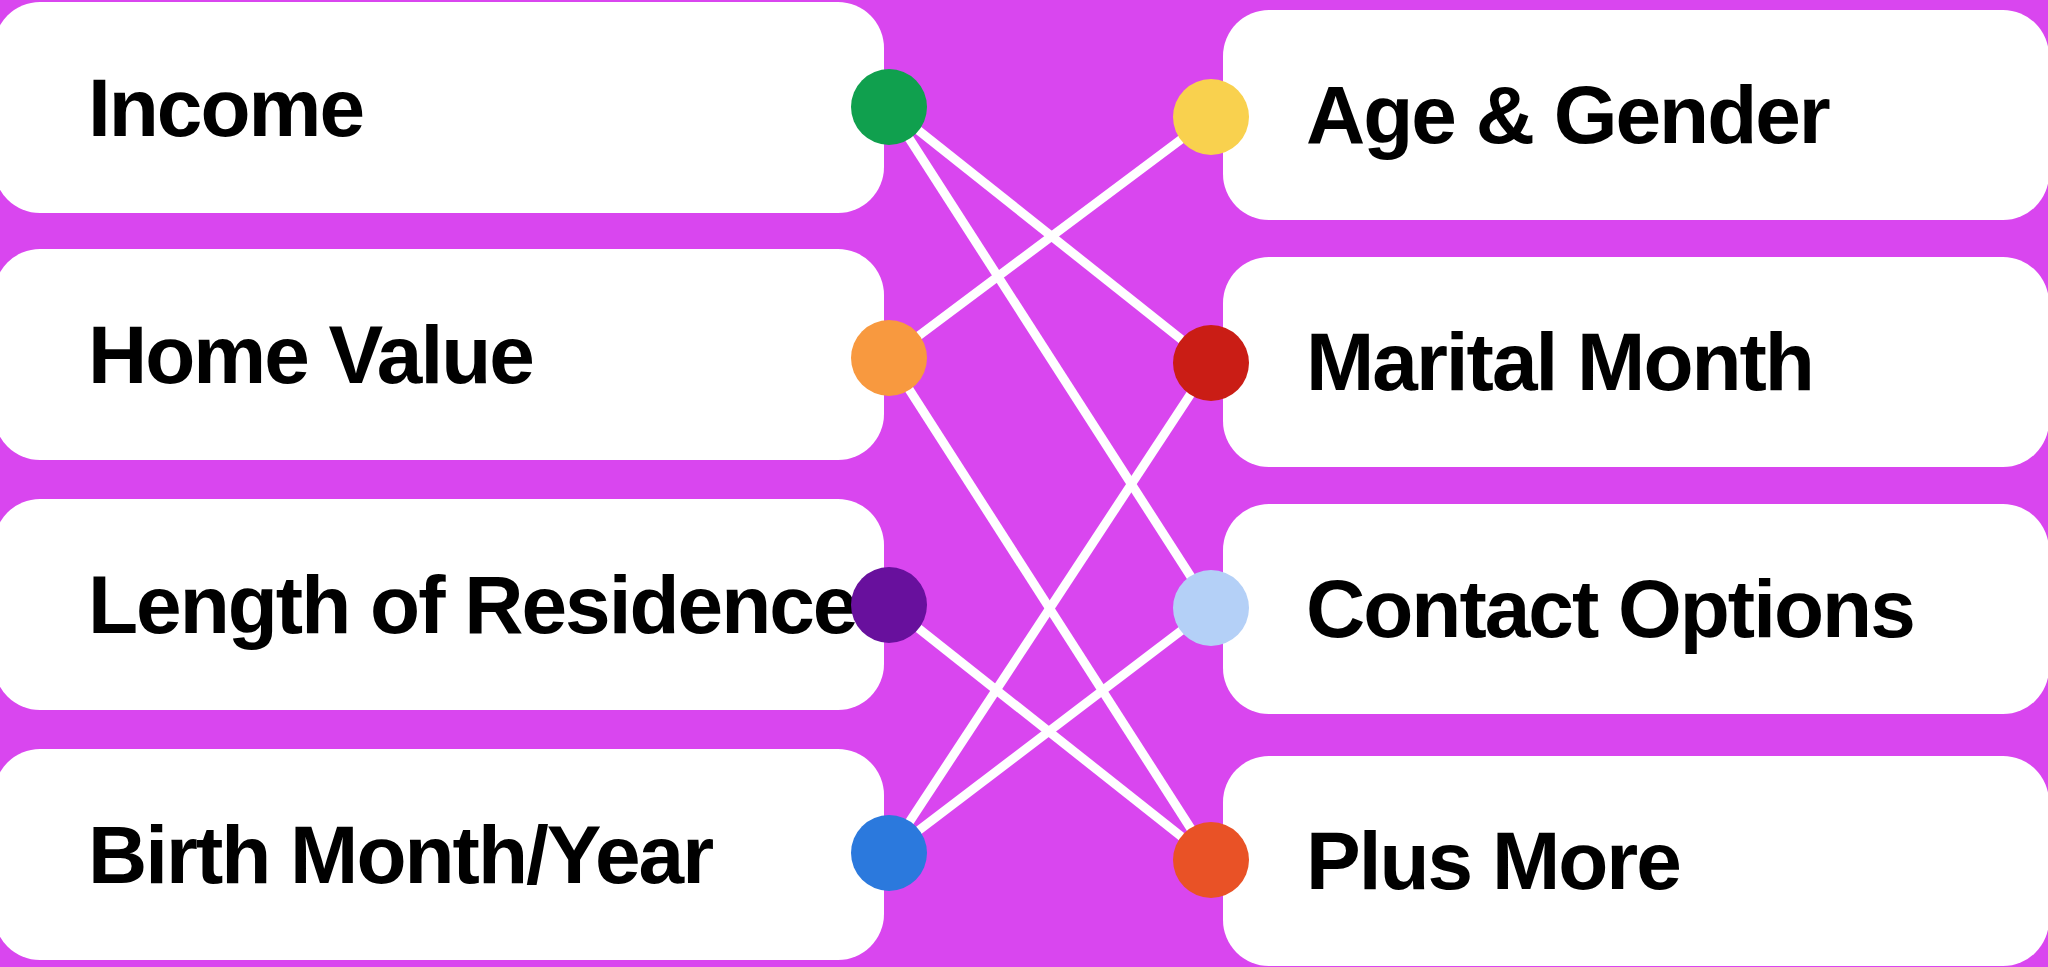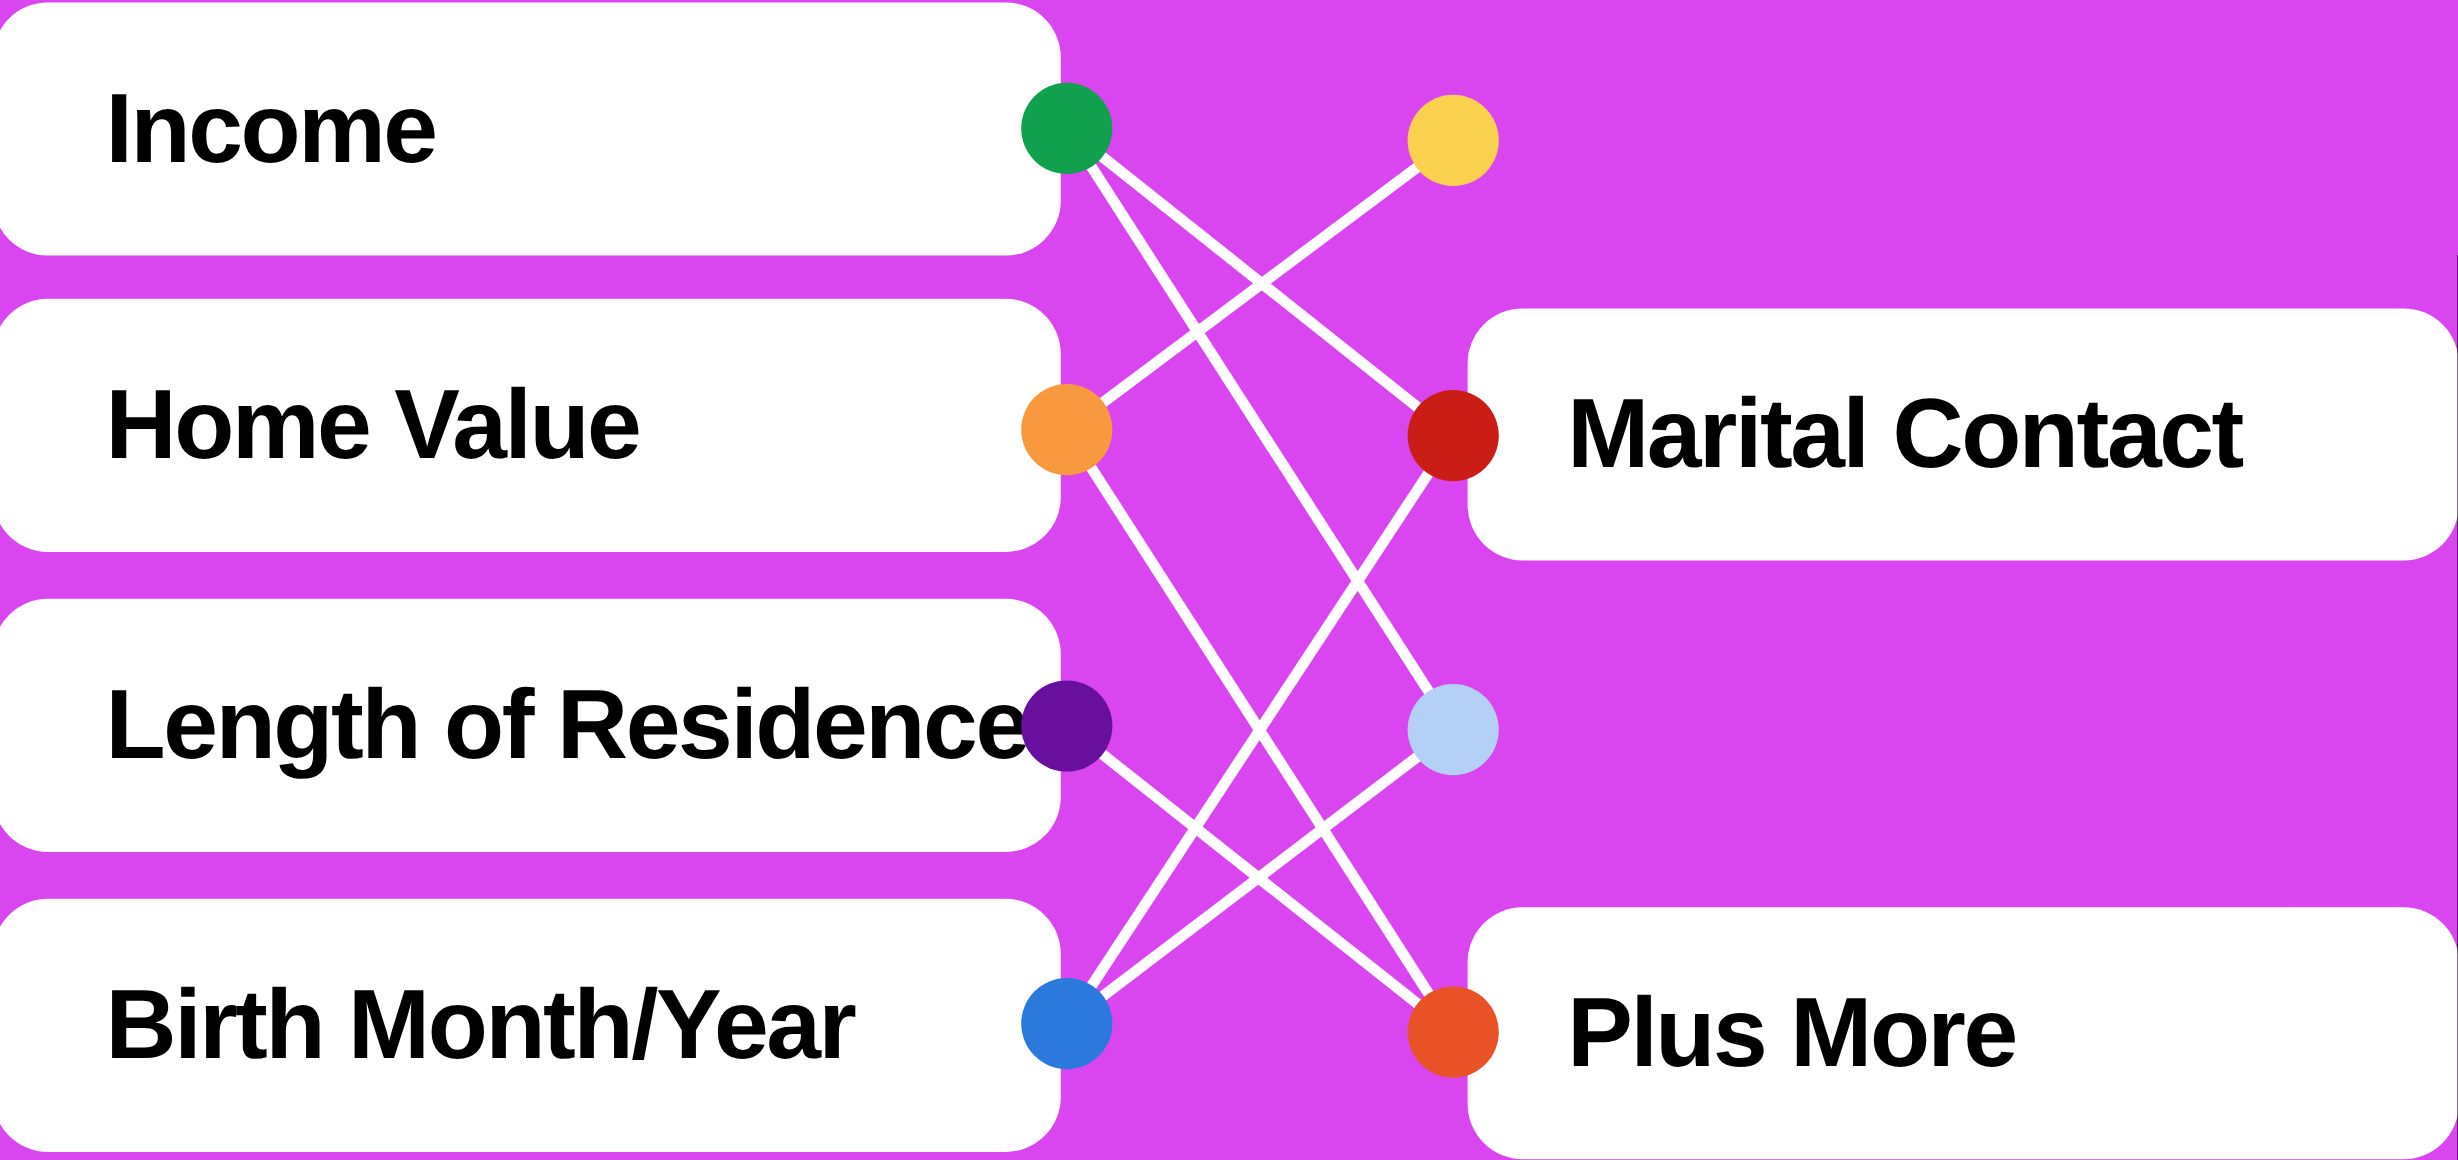--- a/index.html
+++ b/index.html
@@ -75,22 +75,28 @@
   <div class="card card-left row-1">
     <span class="card-label">Home Value</span>
   </div>
   <div class="card card-left row-2">
     <span class="card-label">Length of Residence</span>
   </div>
   <div class="card card-left row-3">
     <span class="card-label">Birth Month/Year</span>
   </div>
 
+  <div class="card card-right row-0">
+    <span class="card-label">Age &amp; Gender</span>
+  </div>
   <div class="card card-right row-1">
-    <span class="card-label">Marital Contact</span>
+    <span class="card-label">Marital Month</span>
+  </div>
+  <div class="card card-right row-2">
+    <span class="card-label">Contact Options</span>
   </div>
   <div class="card card-right row-3">
     <span class="card-label">Plus More</span>
   </div>
 
   <svg id="wires" viewBox="0 0 2048 967" xmlns="http://www.w3.org/2000/svg">
       <line x1="889" y1="107" x2="1211" y2="363" stroke="#ffffff" stroke-width="9"></line>
       <line x1="889" y1="107" x2="1211" y2="608" stroke="#ffffff" stroke-width="9"></line>
       <line x1="889" y1="358" x2="1211" y2="117" stroke="#ffffff" stroke-width="9"></line>
       <line x1="889" y1="358" x2="1211" y2="860" stroke="#ffffff" stroke-width="9"></line>

